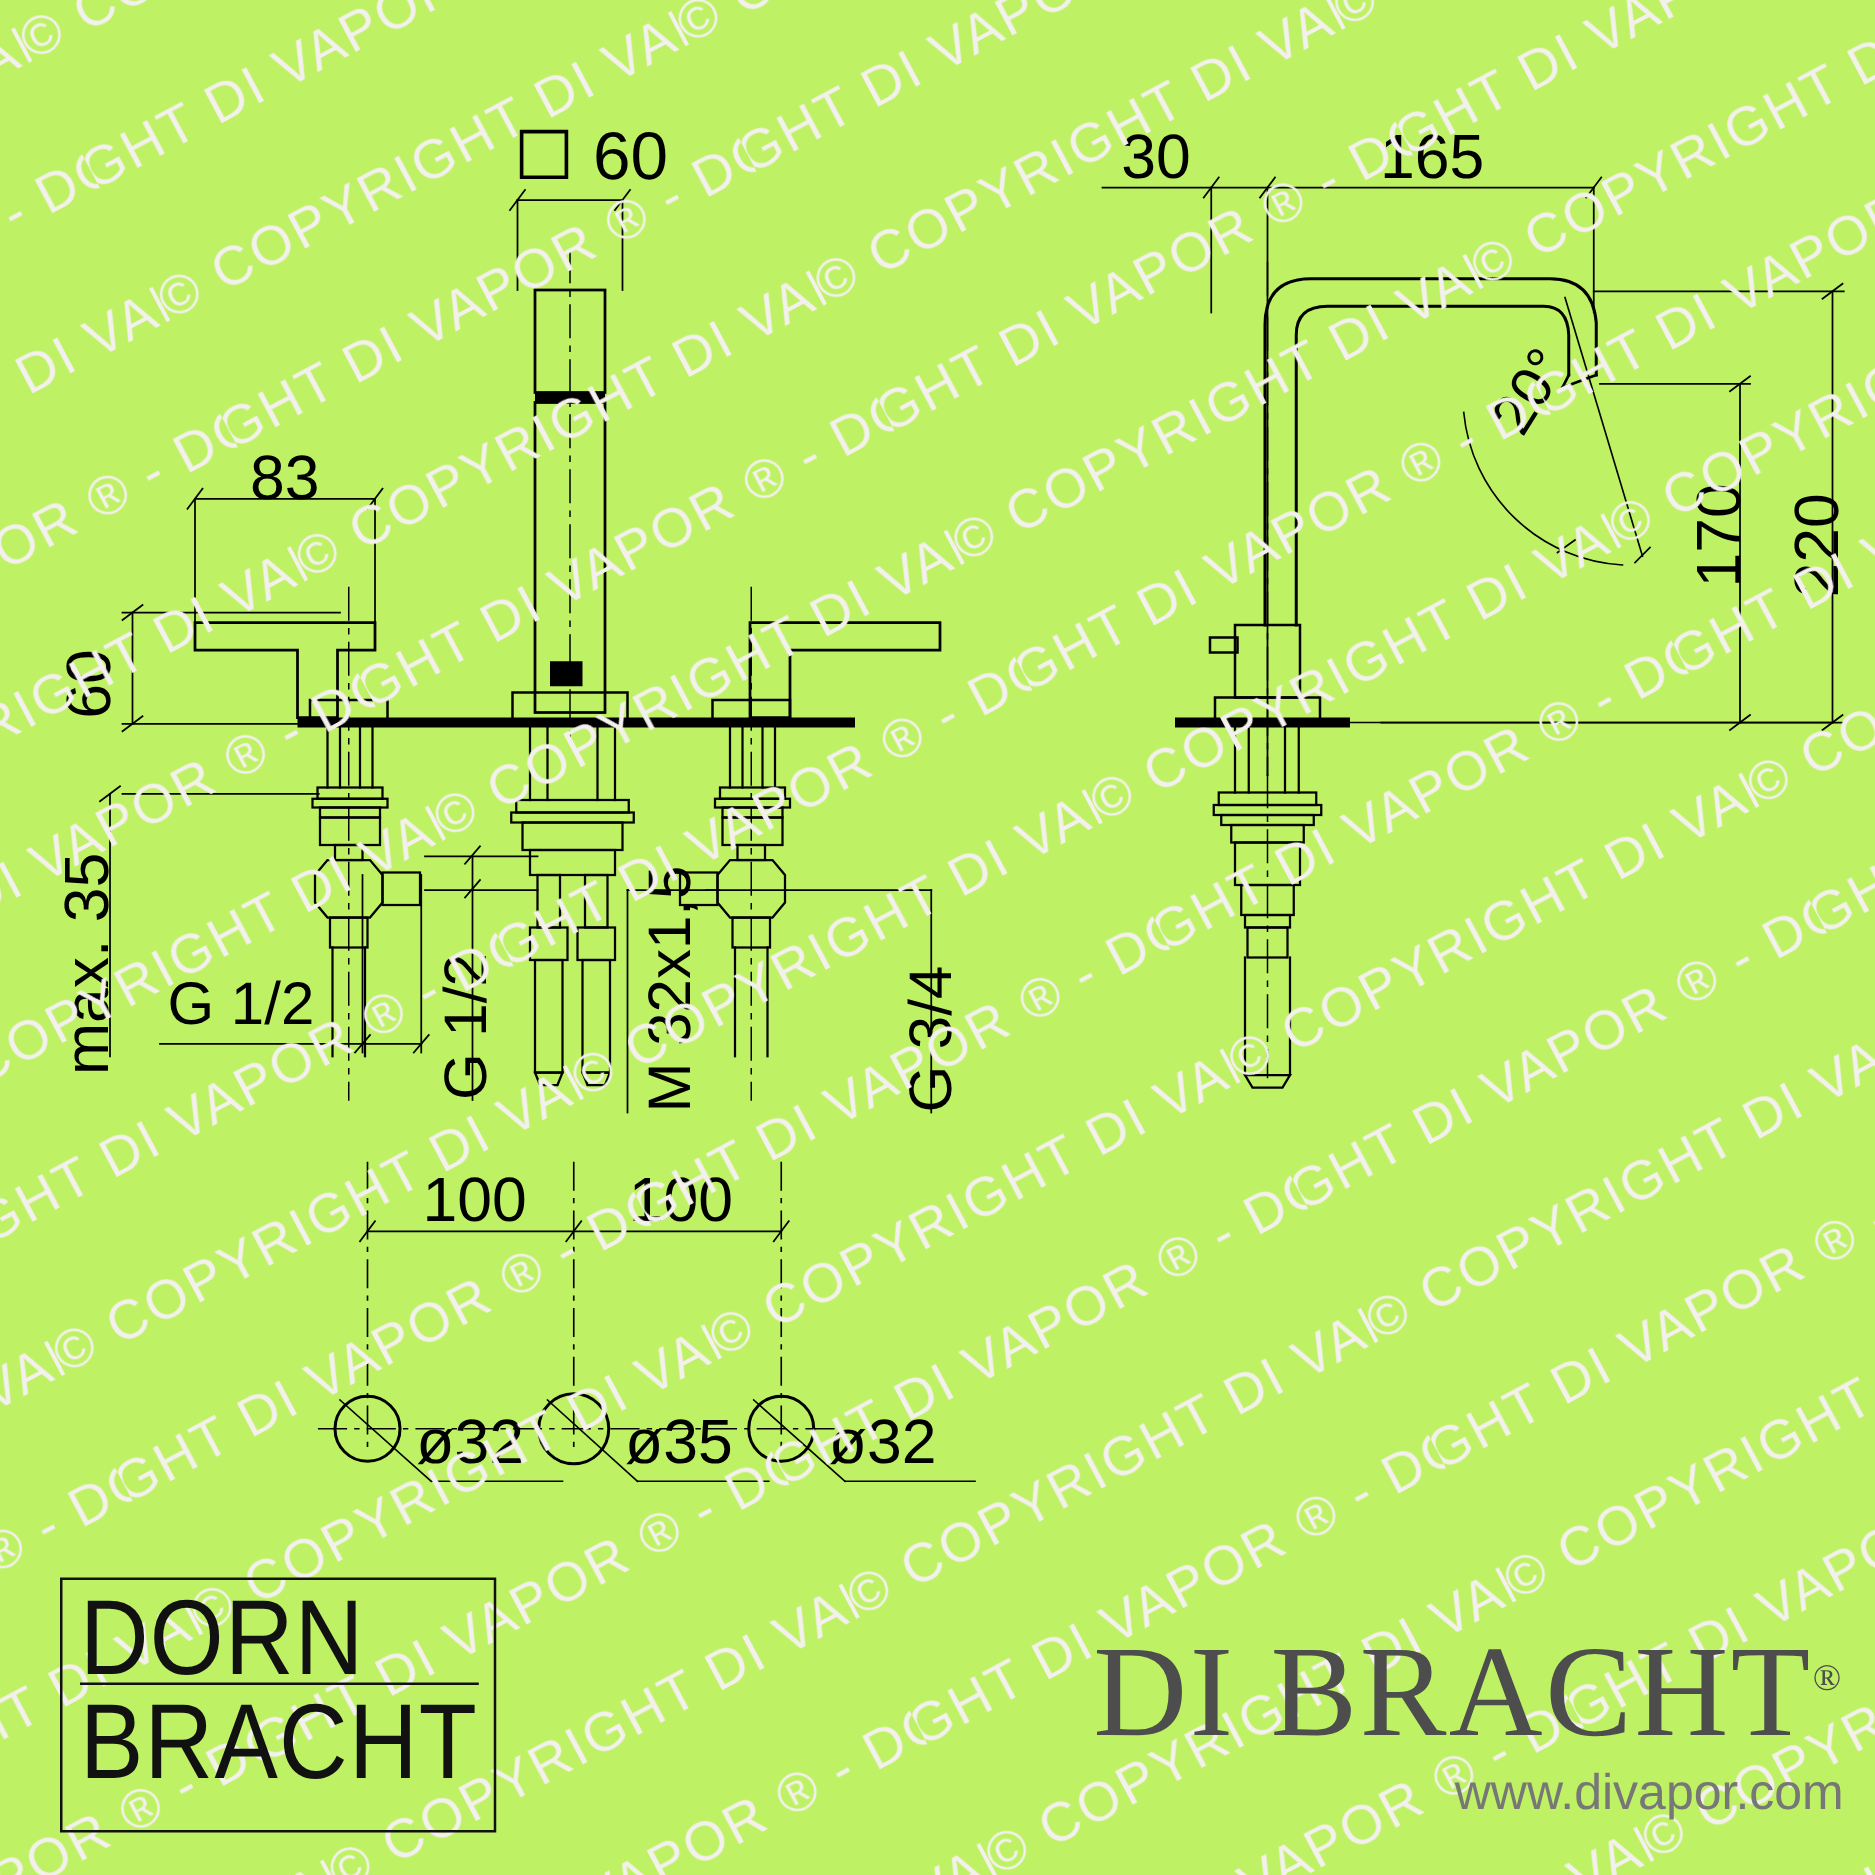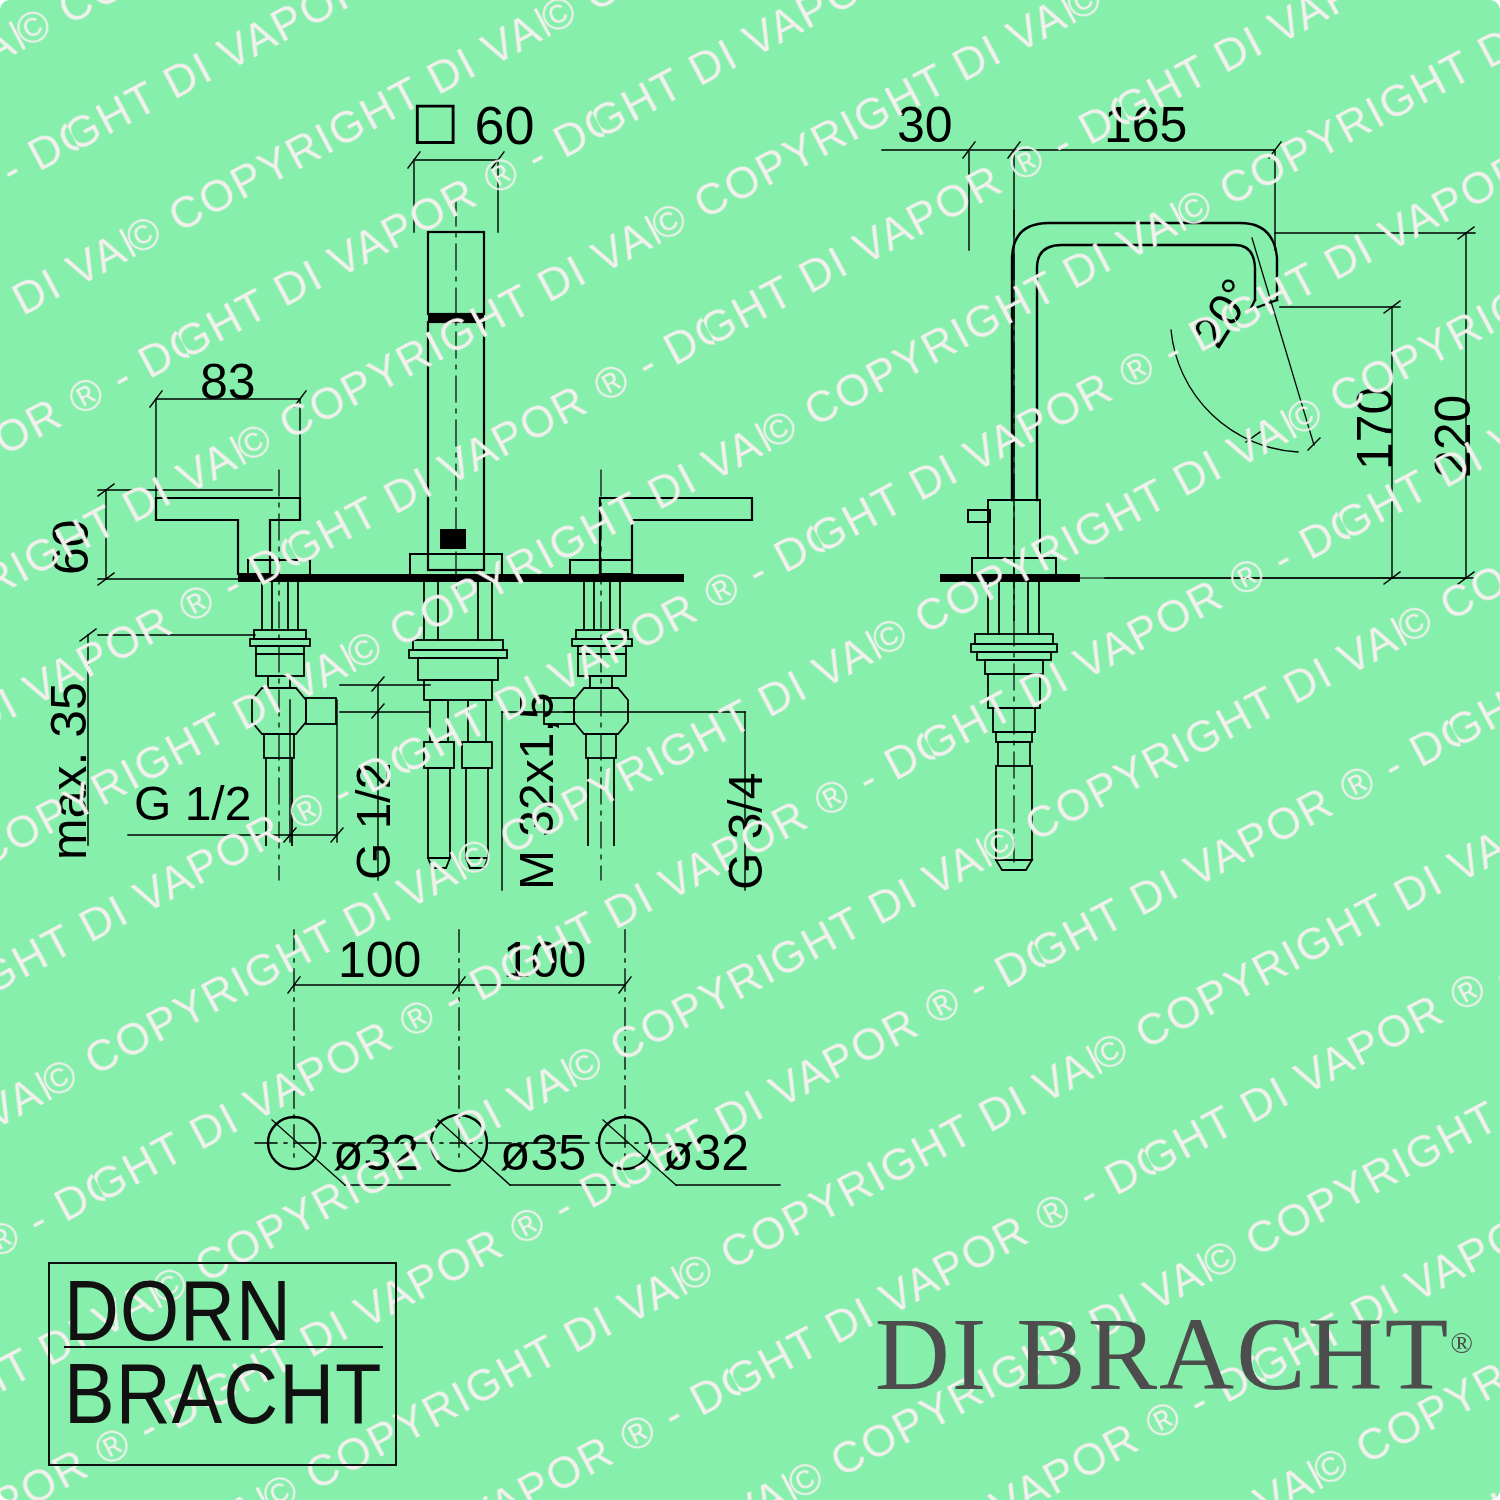--- a/index.html
+++ b/index.html
@@ -4,24 +4,23 @@
 <style>
   html, body {
     margin: 0;
     padding: 0;
     background: #ffffff;
   }
   #page {
     position: relative;
     width: 1500px;
     height: 1500px;
-    background: #86efac;
+    background: #bef264;
     overflow: hidden;
     font-family: "Liberation Sans", sans-serif;
-    border-radius: 10px;
   }
   #watermark-layer {
     position: absolute;
     inset: 0;
     pointer-events: none;
     z-index: 5;
   }
   #drawing-layer {
     position: absolute;
     inset: 0;
@@ -409,17 +408,18 @@
         <div class="db-word">DORN</div>
         <div class="db-rule"></div>
         <div class="db-word">BRACHT</div>
       </div>
     </div>
 
     <div class="divapor-wrap">
       <div class="divapor-name">
         <span>DI BRACHT</span><span class="divapor-reg">®</span>
       </div>
+      <div class="divapor-url">www.divapor.com</div>
     </div>
 
   </div>
 
 </div>
 
 </body></html>

